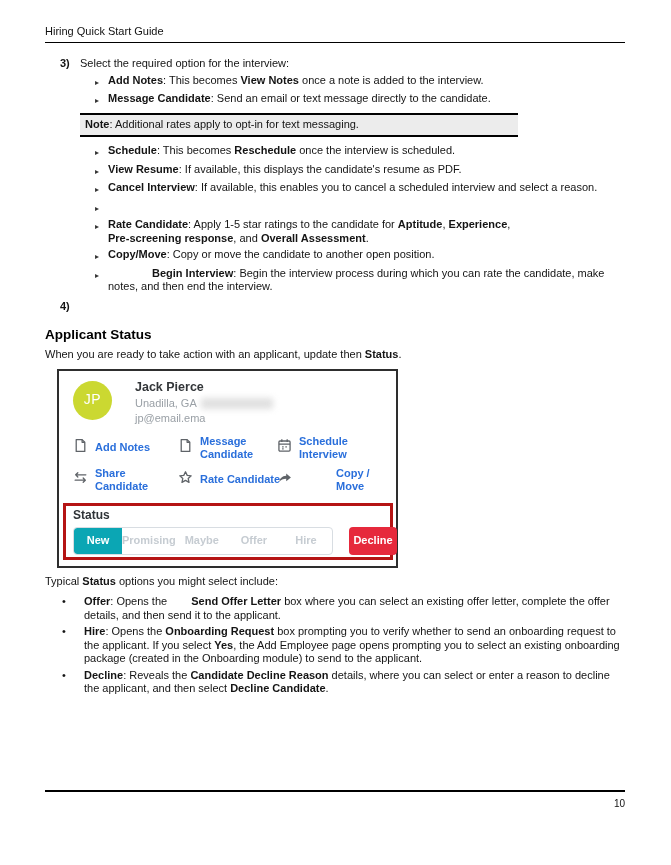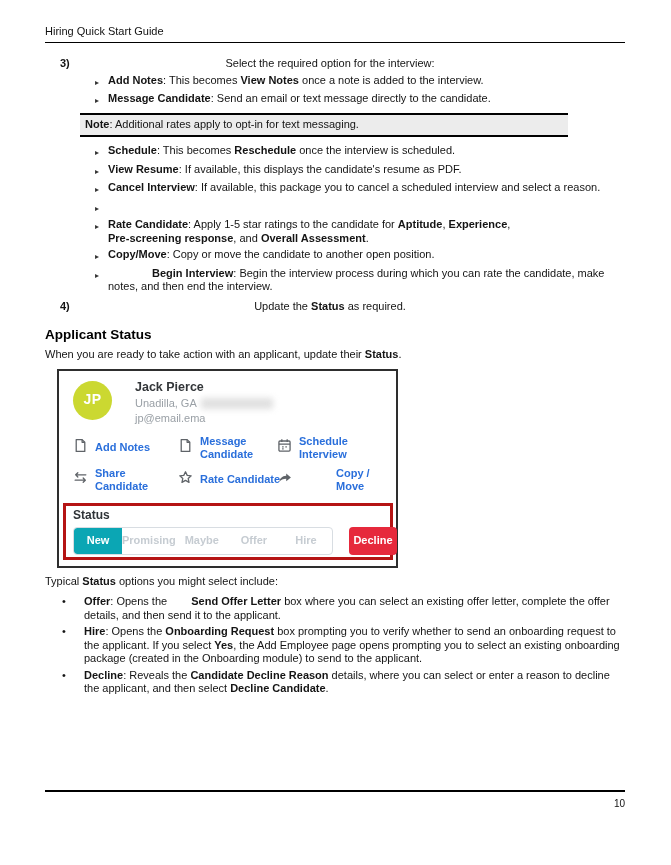--- a/index.html
+++ b/index.html
@@ -12,26 +12,26 @@
   .running-header {
     position:absolute; left:45px; top:0; width:580px; height:43px;
     display:flex; align-items:flex-end; 
     padding-bottom:5px; border-bottom:1.5px solid #000;
     font-size:11px; color:#111;
   }
   
   .content { position:absolute; left:45px; top:52px; width:580px; font-size:11px; line-height:13.5px; color:#141414; }
   .numrow { display:flex; margin-top:5px; }
   .numrow .num { margin-left:15px; width:20px; font-weight:bold; flex:0 0 auto; }
-  .numrow .t { width:500px;text-align:center; }
+  .numrow .t { width:500px; }
   .sub { display:flex; margin-top:3px; }
   .sub .arrow { margin-left:50px; width:13px; flex:0 0 auto; font-size:8px; color:#333; padding-top:2px; }
   .sub .t { width:512px; }
   .notebox {
-    margin-left:35px; margin-top:5px; width:488px;
+    margin-left:35px; margin-top:5px; width:438px;
     background:#ececec; border-top:2px solid #000; border-bottom:2px solid #000;
     padding:3px 5px 4px 5px;
   }
   .group2 .sub:first-child { margin-top:7px; }
   .step4 { margin-top:6px; }
   h2.section-heading { margin-top:13px; font-size:13.5px; line-height:17px; font-weight:bold; color:#000; }
   p.intro { margin-top:5px; width:540px; }
   p.typical { margin-top:7px; width:540px; }
   .bullet { display:flex; margin-top:7px; }
   .bullet + .bullet { margin-top:3px; }
@@ -39,21 +39,21 @@
   .bullet .t { width:541px; }
 
   
   .card {
     position:relative; margin-left:12px; margin-top:7px;
     width:341px; height:199px; background:#fff;
     border:2px solid #2e2e2e;
   }
   .avatar {
     position:absolute; left:14px; top:10px; width:39px; height:39px; border-radius:50%;
-    background:#cbd831; color:#fff; font-weight:bold; font-size:14px;
+    background:#cbd831; color:#fff; font-weight:normal; font-size:14px;
     display:flex; align-items:center; justify-content:center; letter-spacing:.5px;
   }
   .cand-name { position:absolute; left:76px; top:10px; font-size:12.5px; font-weight:bold; color:#333639; }
   .cand-loc  { position:absolute; left:76px; top:26px; font-size:11px; color:#9aa0a6; }
   .cand-mail { position:absolute; left:76px; top:41px; font-size:11px; color:#9aa0a6; }
   .redacted  { position:absolute; left:142px; top:27px; width:72px; height:11px;
                background:#c6c6c6; filter:blur(3px); opacity:.55; border-radius:2px; }
   .action { position:absolute; display:flex; align-items:center; gap:7px; height:30px; cursor:pointer; }
   .action .lbl { max-width:84px; font-size:11px; line-height:13px; font-weight:bold; color:#2a6fdb; }
   .action svg { flex:0 0 auto; }
@@ -118,47 +118,46 @@
       <div class="sub">
         <span class="arrow">▸</span>
         <span class="t"><span style="font-weight: bold;">Schedule</span><span>: This becomes </span><span style="font-weight: bold;">Reschedule</span><span> once the interview is scheduled.</span></span>
       </div>
       <div class="sub">
         <span class="arrow">▸</span>
         <span class="t"><span style="font-weight: bold;">View Resume</span><span>: If available, this displays the candidate's resume as PDF.</span></span>
       </div>
       <div class="sub">
         <span class="arrow">▸</span>
-        <span class="t"><span style="font-weight: bold;">Cancel Interview</span><span>: If available, this package you to cancel a scheduled interview and select a reason.</span></span>
+        <span class="t"><span style="font-weight: bold;">Cancel Interview</span><span>: If available, this enables you to cancel a scheduled interview and select a reason.</span></span>
       </div>
       <div class="sub">
         <span class="arrow">▸</span>
       </div>
       <div class="sub">
         <span class="arrow">▸</span>
         <span class="t"><span style="font-weight: bold;">Rate Candidate</span><span>: Apply 1-5 star ratings to the candidate for </span><span style="font-weight: bold;">Aptitude</span><span>, </span><span style="font-weight: bold;">Experience</span><span>,</span><br><span style="font-weight: bold;">Pre-screening response</span><span>, and </span><span style="font-weight: bold;">Overall Assessment</span><span>.</span></span>
       </div>
       <div class="sub">
         <span class="arrow">▸</span>
         <span class="t"><span style="font-weight: bold;">Copy/Move</span><span>: Copy or move the candidate to another open position.</span></span>
       </div>
       <div class="sub">
         <span class="arrow">▸</span>
         <span class="t"><span style="font-weight: bold; padding-left: 44px;">Begin Interview</span><span>: Begin the interview process during which you can rate the candidate, make notes, and then end the interview.</span></span>
       </div>
     </div>
 
     <div class="numrow step4">
       <span class="num">4)</span>
-      <span class="t"><span>Update the </span><span style="font-weight: bold;">Status</span><span> as required.</span></span>
     </div>
 
     <h2 class="section-heading">Applicant Status</h2>
 
-    <p class="intro"><span>When you are ready to take action with an applicant, update their </span><span style="font-weight: bold;">Status</span><span>.</span></p>
+    <p class="intro"><span>When you are ready to take action with an applicant, update then </span><span style="font-weight: bold;">Status</span><span>.</span></p>
 
     <div class="card">
       <div class="avatar">JP</div>
       <div class="cand-name">Jack Pierce</div>
       <div class="cand-loc">Unadilla, GA</div>
       <div class="redacted"></div>
       <div class="cand-mail">jp@email.ema</div>
 
       <div class="action a1">
         <span>

